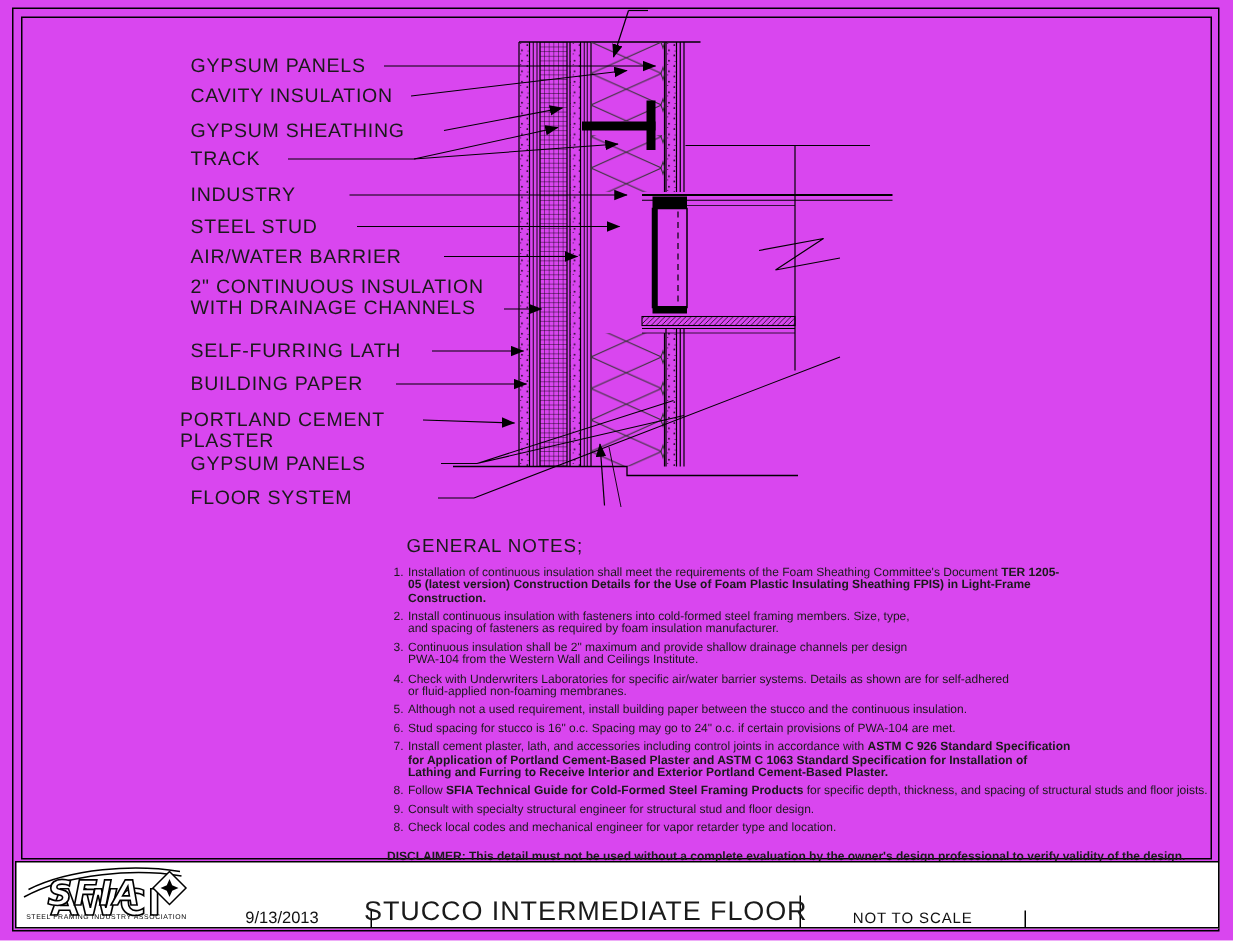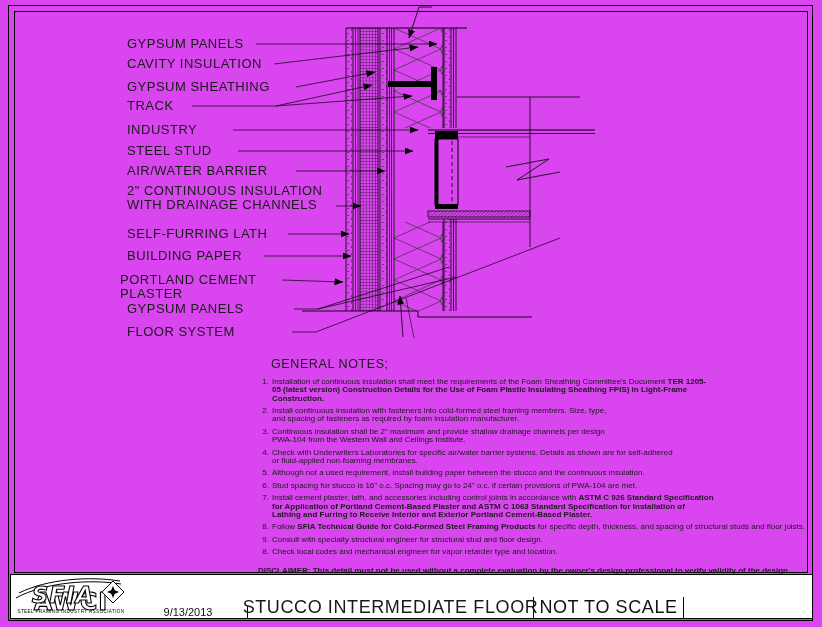--- a/index.html
+++ b/index.html
@@ -19,21 +19,21 @@
   .note .nnum{position:absolute;left:0;top:0;width:11px;text-align:right;}
   .note.w340{max-width:340px;} .note.w400{max-width:402px;} .note.w440{max-width:442px;}
   .disclaimer{margin-top:9px;font-size:8px;line-height:9px;color:#1a1a1a;font-weight:bold;}
   
   #tblock{position:absolute;left:10px;top:574px;width:801px;height:43px;border:1.5px solid #000;
           display:flex;align-items:flex-end;background:#fff;}
   .tb-cell{border-right:1.5px solid #000;display:flex;align-items:center;justify-content:center;}
   .tb-cell:last-child{border-right:none;}
   .tb-logo-awci{width:117px;} .tb-date{width:118px;font-size:11px;}
   .tb-title{width:285px;font-size:18px;letter-spacing:.6px;color:#1a1a1a;white-space:nowrap;}
-  .tb-scale{width:149px;font-size:18px;letter-spacing:.6px;}
+  .tb-scale{width:149px;font-size:10px;letter-spacing:.6px;}
   .tb-logo-sfia{flex:1;}
 </style>
 </head>
 <body>
 
 <div id="page">
   <div class="border-outer"></div>
   <div class="border-inner"></div>
 
   <svg width="822" height="627" viewBox="0 0 822 627">

